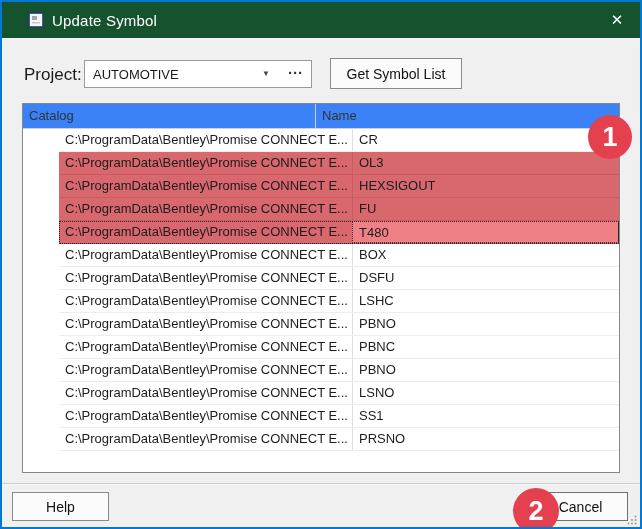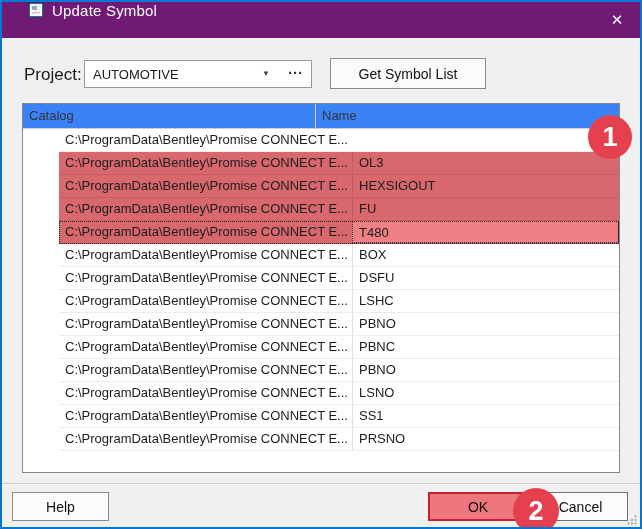--- a/index.html
+++ b/index.html
@@ -8,21 +8,21 @@
 
   .window {
     position:relative; width:642px; height:529px;
     border:2px solid #0078d7; background:#f0f0f0;
     overflow:hidden;
   }
 
   
   .titlebar {
     position:absolute; left:0; top:0; right:0; height:36px;
-    background:#701a75; display:flex; align-items:flex-start;
+    background:#14532d; display:flex; align-items:center;
   }
   .title-icon { width:16px; height:16px; margin-left:26px; flex:0 0 auto; }
   .title-text {
     color:#ffffff; font-size:15px; margin-left:8px; letter-spacing:.2px;
     white-space:nowrap;
   }
   .close-btn {
     position:absolute; right:0; top:0; width:46px; height:36px;
     display:flex; align-items:center; justify-content:center;
     color:#ffffff; font-size:15px; cursor:pointer;
@@ -46,21 +46,21 @@
     font-size:8px; color:#444; padding:0 4px 0 2px; line-height:1;
   }
   .combo-browse {
     font-size:15px; font-weight:bold; color:#333; padding:0 8px 4px 2px; line-height:1;
   }
   .btn {
     background:#fbfbfb; border:1px solid #8a8a8a; color:#111;
     font-size:14px; font-family:inherit;
     display:flex; align-items:center; justify-content:center; cursor:pointer;
   }
-  .get-list-btn { position:absolute; left:328px; top:56px; width:156px; height:31px; }
+  .get-list-btn { position:absolute; left:328px; top:56px; width:132px; height:31px; }
 
   
   .table {
     position:absolute; left:20px; top:101px; width:598px; height:370px;
     background:#ffffff; border:1px solid #828790;
     display:flex; flex-direction:column; overflow:hidden;
   }
   .thead { display:flex; height:25px; background:#3b82f6;
     border-bottom:1px solid #d0d0d0; flex:0 0 auto; }
   .th { font-size:13px; color:#333; line-height:24px; padding-left:6px;
@@ -123,20 +123,21 @@
   <button class="btn get-list-btn">Get Symbol List</button>
 
   <div class="table">
     <div class="thead">
       <div class="th catalog">Catalog</div>
       <div class="th name">Name</div>
     </div>
     <div class="tbody">
         <div class="trow">
           <div class="cell catalog">C:\ProgramData\Bentley\Promise CONNECT E...</div>
+          <div class="cell name">CR</div>
         </div>
         <div class="trow hl">
           <div class="cell catalog">C:\ProgramData\Bentley\Promise CONNECT E...</div>
           <div class="cell name">OL3</div>
         </div>
         <div class="trow hl">
           <div class="cell catalog">C:\ProgramData\Bentley\Promise CONNECT E...</div>
           <div class="cell name">HEXSIGOUT</div>
         </div>
         <div class="trow hl">
@@ -185,21 +186,20 @@
         </div>
         <div class="tfiller"></div>
       </div>
   </div>
 
   <div class="badge badge1">1</div>
   <div class="badge badge2">2</div>
 
   <div class="footer-sep"></div>
   <button class="btn help-btn">Help</button>
-  <button class="btn ok-btn">OK</button>
   <button class="btn cancel-btn">Cancel</button>
 
   <svg class="resize-grip" viewBox="0 0 10 10">
     <circle cx="8.5" cy="1.5" r="1" fill="#9a9a9a"></circle>
     <circle cx="8.5" cy="5" r="1" fill="#9a9a9a"></circle>
     <circle cx="5" cy="5" r="1" fill="#9a9a9a"></circle>
     <circle cx="8.5" cy="8.5" r="1" fill="#9a9a9a"></circle>
     <circle cx="5" cy="8.5" r="1" fill="#9a9a9a"></circle>
     <circle cx="1.5" cy="8.5" r="1" fill="#9a9a9a"></circle>
   </svg>

